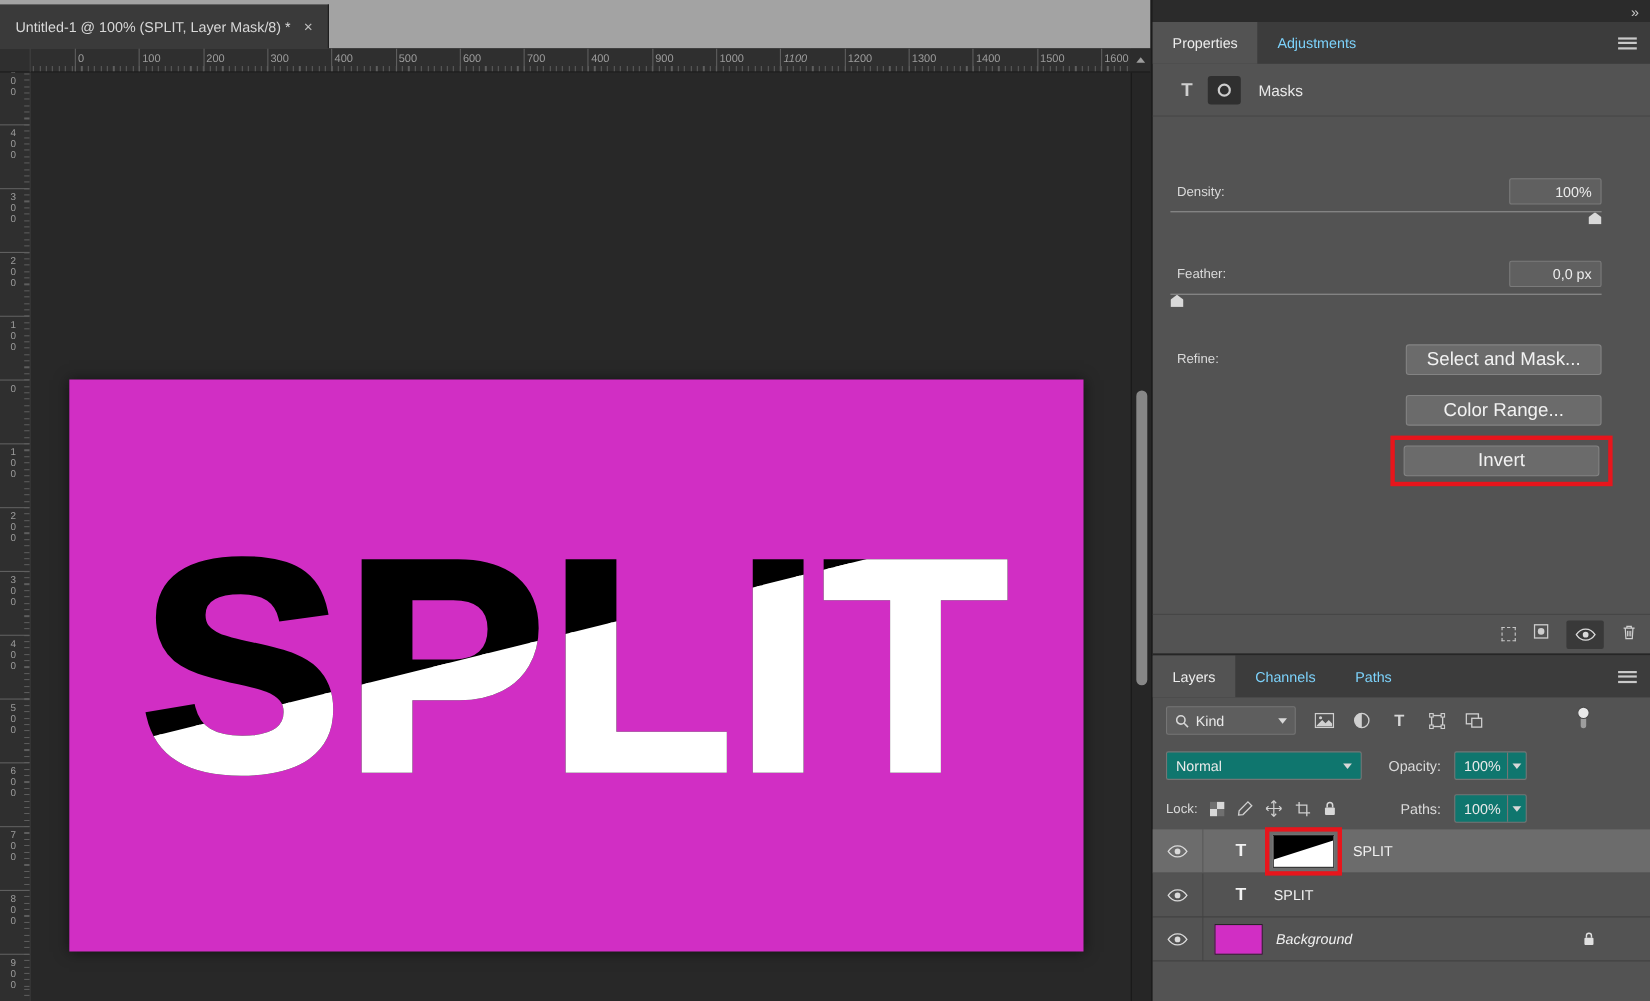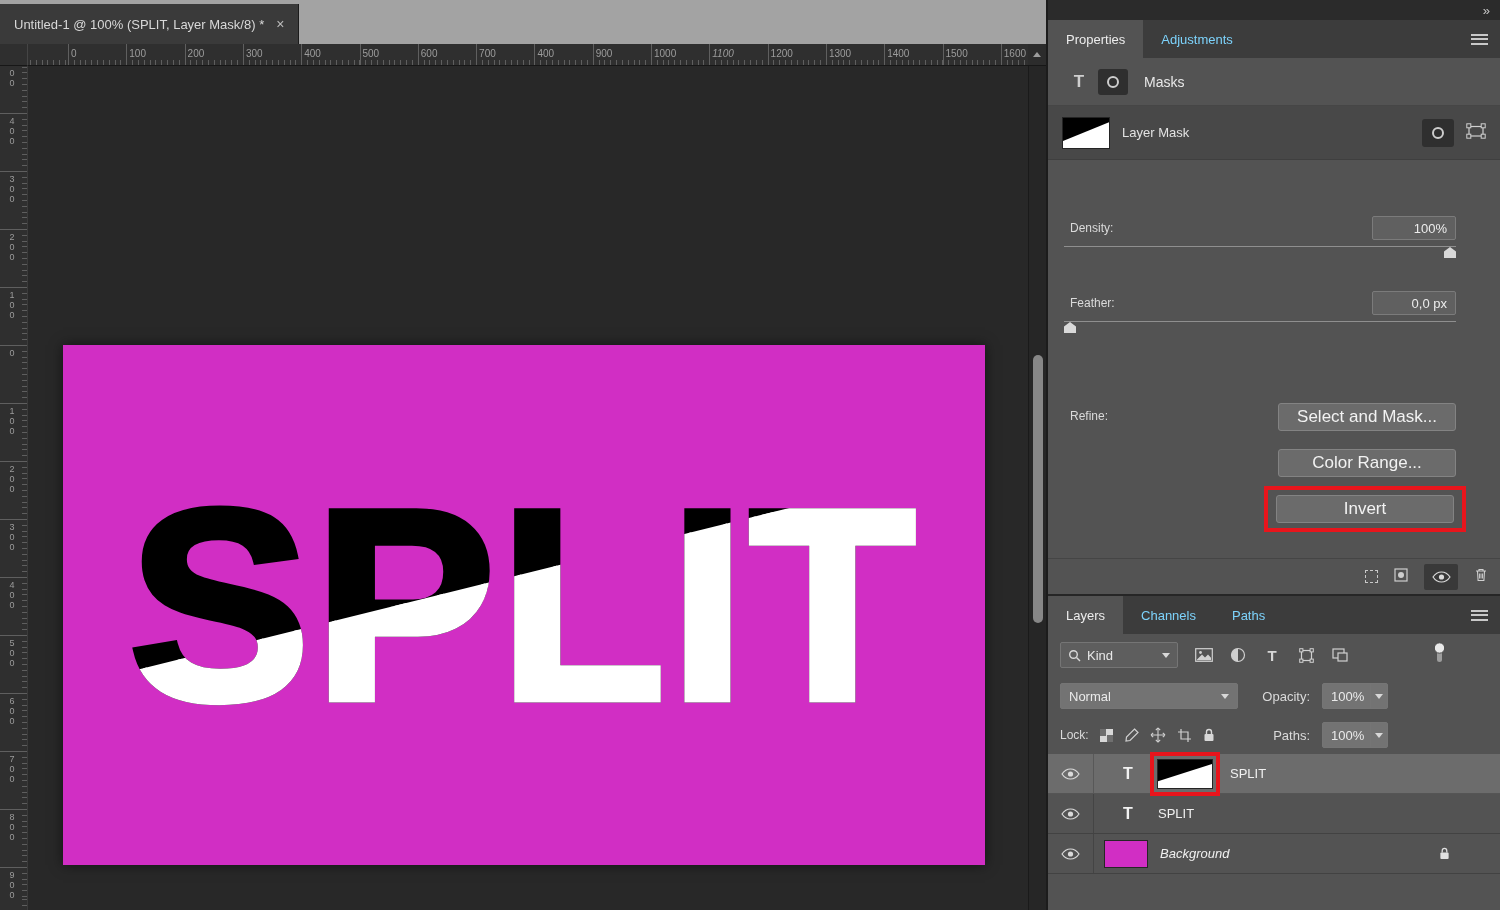--- a/index.html
+++ b/index.html
@@ -89,21 +89,21 @@
   .plabel { font-size:12px; color:#dadada; }
   .valbox { width:84px; height:24px; background:#606060; border:1px solid #7b7b7b; border-radius:2px;
     color:#ececec; font-size:13px; display:flex; align-items:center; justify-content:flex-end;
     padding-right:8px; }
   .slider { position:relative; height:16px; margin:2px 44px 0 16px; }
   .slider .track { position:absolute; top:4px; left:0; right:0; height:1px; background:#8f8f8f; }
   .handle { position:absolute; top:5px; width:12px; height:11px; background:#d9d9d9;
     clip-path:polygon(50% 0,100% 40%,100% 100%,0 100%,0 40%); cursor:pointer; }
   .gap33 { height:33px; } .gap34 { height:34px; }
 
-  .refine { display:flex; padding:0 44px 0 22px;margin-top:36px; }
+  .refine { display:flex; padding:0 44px 0 22px; }
   .refine .plabel { padding-top:6px; }
   .refine-buttons { margin-left:auto; display:flex; flex-direction:column; align-items:flex-end; gap:18px; }
   .ps-btn { width:178px; height:28px; background:#6b6b6b; border:1px solid #838383; border-radius:3px;
     color:#f2f2f2; font-size:17px; font-family:inherit; cursor:pointer; }
   .red-box { border:4px solid #e8151c; padding:5px 8px; margin:-9px -10px -9px 0; }
 
   .props-footer { height:36px; margin-top:auto; border-top:1px solid #454545;
     display:flex; align-items:center; justify-content:flex-end; gap:16px; padding-right:12px; }
   .dashed-sq { width:13px; height:13px; border:1px dashed #c8c8c8; }
   .eye-block { width:34px; height:26px; background:#393939; border-radius:2px;
@@ -116,21 +116,21 @@
     display:flex; align-items:center; padding:0 7px; gap:6px; color:#e8e8e8; font-size:13px; cursor:pointer; }
   .chev { width:0; height:0; border-left:4px solid transparent; border-right:4px solid transparent;
     border-top:5px solid #d8d8d8; }
   .kind-box .chev { margin-left:auto; }
   .f-icons { display:flex; gap:10px; align-items:center; margin-left:14px; }
   .f-icon { width:24px; height:24px; display:flex; align-items:center; justify-content:center; cursor:pointer; }
   .t-glyph { font-size:15px; font-weight:bold; color:#d6d6d6; }
   .filter-toggle { margin-left:auto; margin-right:42px; cursor:pointer; }
 
   .blend-row { height:36px; margin-top:2px; display:flex; align-items:center; padding:0 12px; position:relative; }
-  .select-box { height:26px; background:#737373; border:1px solid #757575; border-radius:2px;
+  .select-box { height:26px; background:#0f766e; border:1px solid #757575; border-radius:2px;
     display:flex; align-items:center; font-size:13px; color:#eaeaea; cursor:pointer; }
   .blend-select { width:178px; padding:0 8px; }
   .blend-select .chev { margin-left:auto; }
   .right-label { position:absolute; right:190px; font-size:13px; color:#dadada; }
   .mini-select { position:absolute; right:112px; width:66px; padding-left:8px; }
   .chev-sec { margin-left:auto; width:17px; height:100%; border-left:1px solid #757575;
     display:flex; align-items:center; justify-content:center; }
 
   .lock-row { height:38px; margin-top:2px; display:flex; align-items:center; padding:0 12px;
     gap:11px; position:relative; }
@@ -297,40 +297,20 @@
       </div>
 
       <div class="masks-row">
         <span class="icon-letter-t">T</span>
         <span class="mask-btn">
           <span class="circ"></span>
         </span>
         <span class="masks-title">Masks</span>
       </div>
 
-      <div class="lm-row">
-        <span class="mask-thumb large">
-          <span class="wedge"></span>
-        </span>
-        <span class="lm-label">Layer Mask</span>
-        <span class="lm-icons">
-          <span class="mask-btn" style="width:32px;height:28px;">
-            <span class="circ"></span>
-          </span>
-          <span>
-            <svg width="20" height="16" viewBox="0 0 20 16">
-                <rect x="3" y="3.5" width="14" height="9.5" fill="none" stroke="#d0d0d0" stroke-width="1.2"></rect>
-                <rect x="0.8" y="0.8" width="4" height="4" fill="#484848" stroke="#d0d0d0"></rect>
-                <rect x="15.2" y="0.8" width="4" height="4" fill="#484848" stroke="#d0d0d0"></rect>
-                <rect x="0.8" y="11.2" width="4" height="4" fill="#484848" stroke="#d0d0d0"></rect>
-                <rect x="15.2" y="11.2" width="4" height="4" fill="#484848" stroke="#d0d0d0"></rect>
-              </svg>
-          </span>
-        </span>
-      </div>
 
       <div class="props-scroll">
         <div class="prop-line">
           <span class="plabel">Density:</span>
           <span class="valbox">100%</span>
         </div>
         <div class="slider">
           <div class="track"></div>
           <div class="handle" style="left:calc(100% - 12px);"></div>
         </div>

